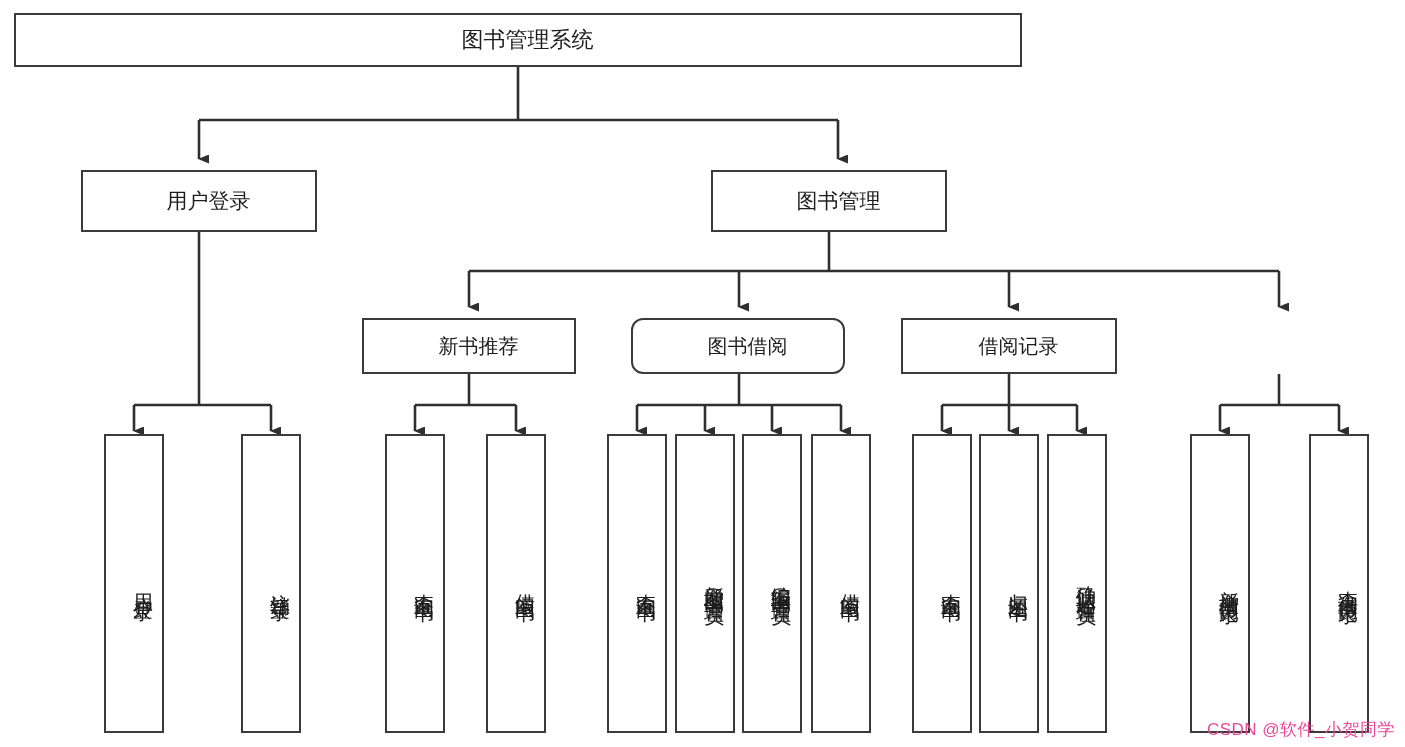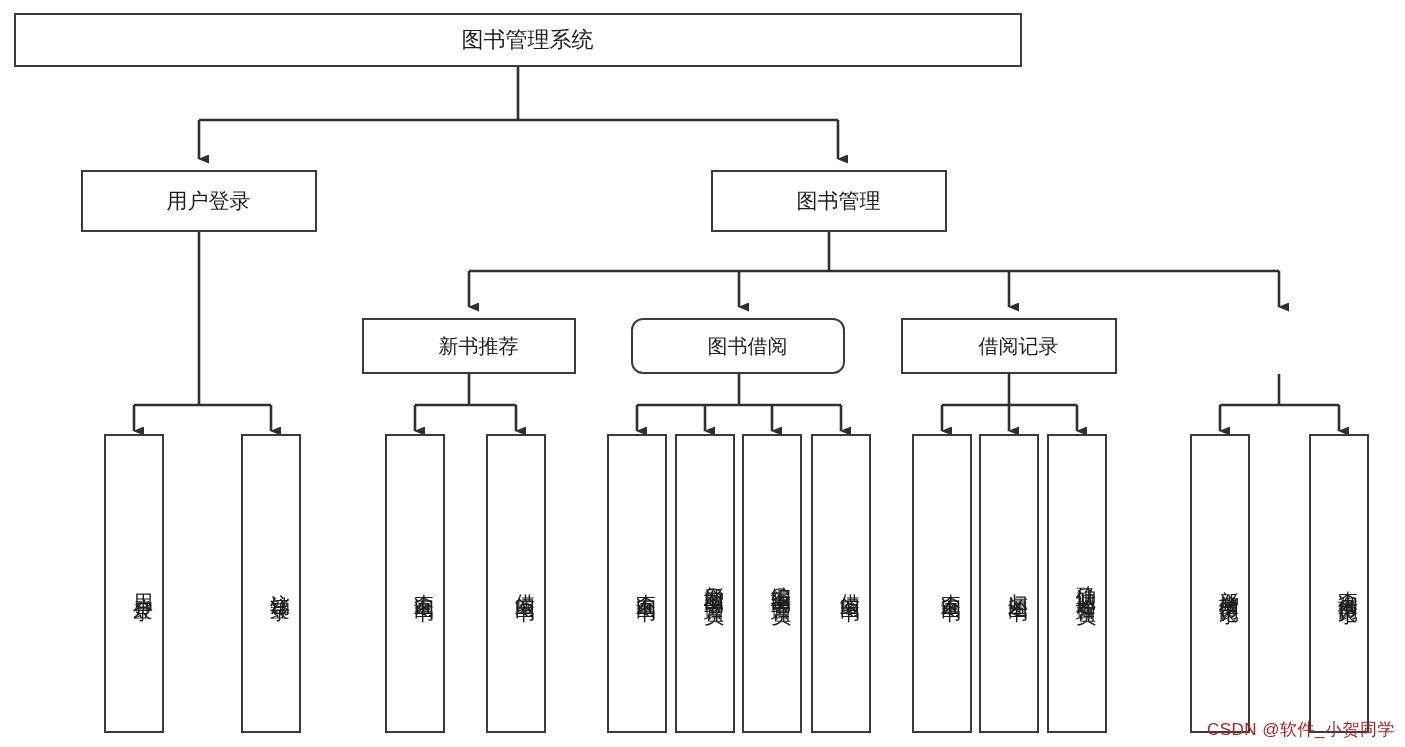--- a/index.html
+++ b/index.html
@@ -51,21 +51,21 @@
     text-orientation:upright;
     letter-spacing:3px;
     line-height:1;
     white-space:nowrap;
   }
   .watermark{
     position:absolute;
     right:10px;
     bottom:6px;
     font-size:17px;
-    color:#b91c1c;
+    color:#ec4899;
     letter-spacing:0.5px;
     white-space:nowrap;
     user-select:none;
   }
 </style>
 </head>
 <body>
 
 <div id="canvas">
 

